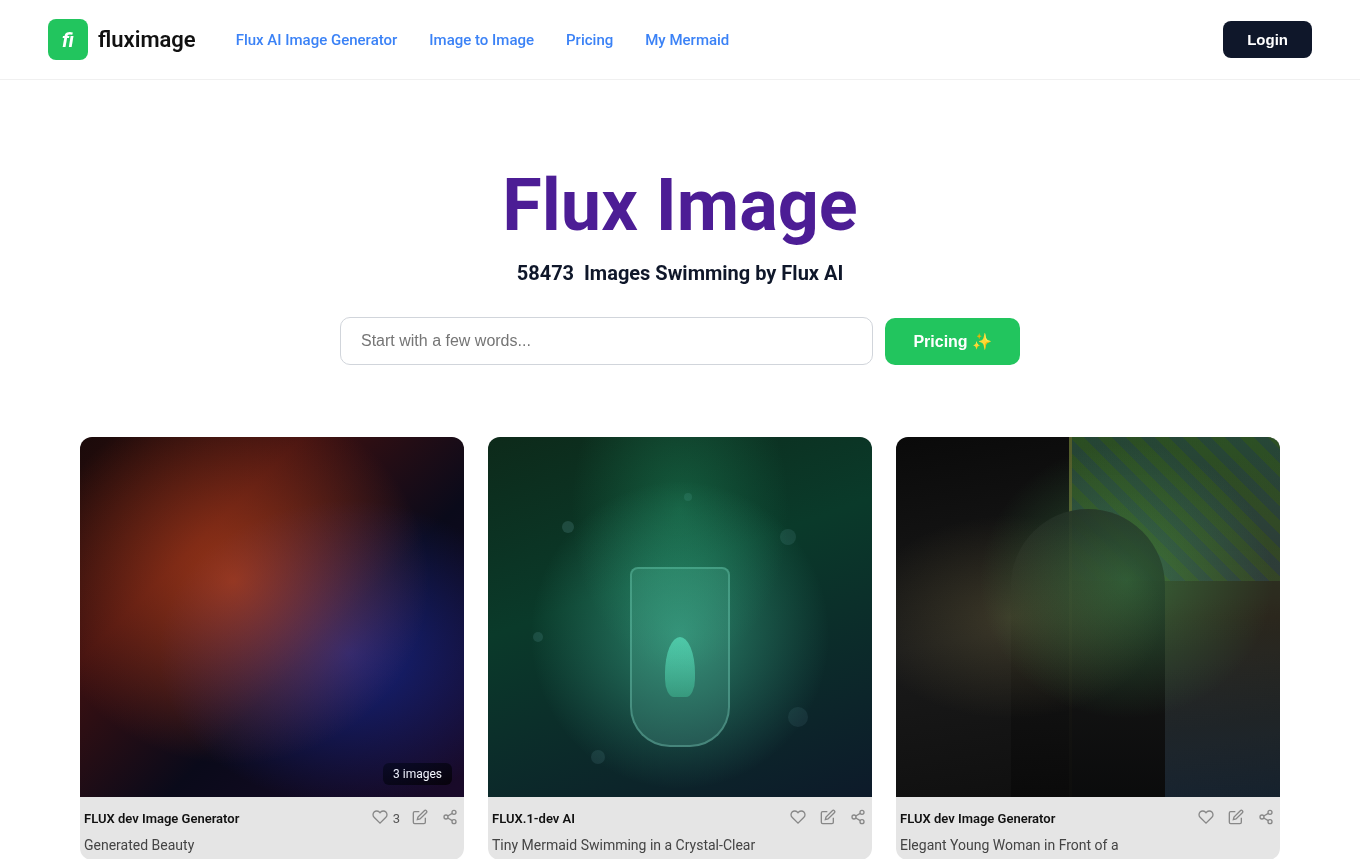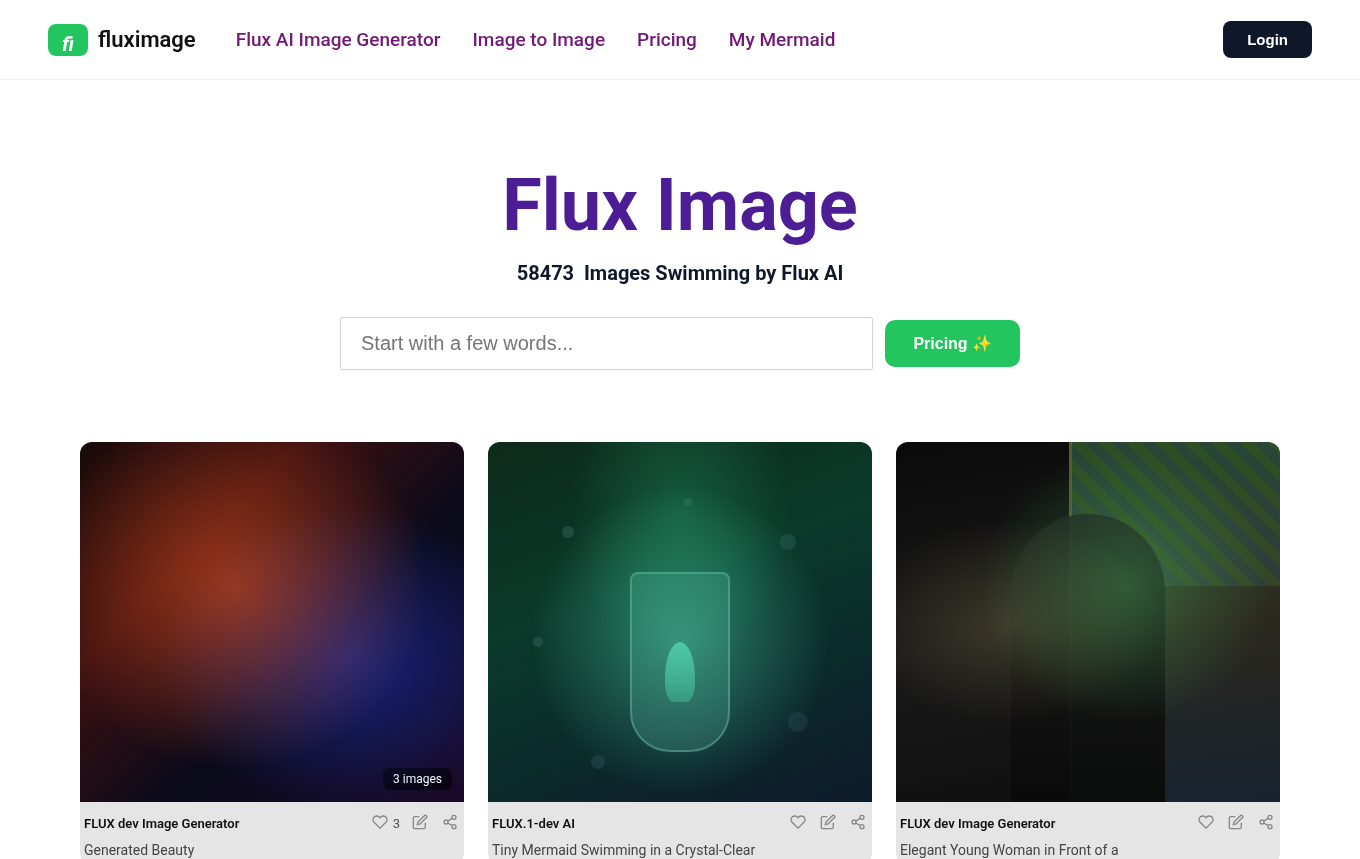--- a/index.html
+++ b/index.html
@@ -10,49 +10,49 @@
       display: flex;
       align-items: center;
       justify-content: space-between;
       padding: 0 48px;
       height: 80px;
       border-bottom: 1px solid #f0f0f0;
     }
     .nav-left { display: flex; align-items: center; gap: 40px; }
     .logo { display: flex; align-items: center; gap: 10px; text-decoration: none; }
     .logo-icon {
-      width: 40px; height: 32px; background: #22c55e; border-radius: 8px;
-      display: flex; align-items: flex-end; justify-content: center;
+      width: 40px; height: 41px; background: #22c55e; border-radius: 8px;
+      display: flex; align-items: center; justify-content: center;
       color: #fff; font-weight: 700; font-size: 20px; font-style: italic;
     }
     .logo-text { font-size: 22px; font-weight: 600; color: #111; }
     .nav-links { display: flex; align-items: center; gap: 32px; }
-    .nav-link { text-decoration: none; color: #701a75; font-size: 19px; font-weight: 500; }
+    .nav-link { text-decoration: none; color: #3b82f6; font-size: 15px; font-weight: 500; }
     .login-btn {
       background: #0f172a; color: #fff; border: none; border-radius: 8px;
       padding: 10px 24px; font-size: 15px; font-weight: 600; cursor: pointer;
     }
 
     
     .hero {
       text-align: center;
       padding: 64px 20px 48px;
     }
     .hero-title {
       font-size: 72px; font-weight: 700; color: #4c1d95; line-height: 1.1; margin-bottom: 16px; margin-top: 22px;
     }
     .hero-subtitle { font-size: 20px; color: #555; margin-bottom: 32px; }
     .hero-subtitle span { color: #0f172a; font-weight: 700; }
     .hero-search {
       display: flex; align-items: center; justify-content: center; gap: 12px;
       max-width: 680px; margin: 0 auto;
     }
     .hero-input {
-      flex: 1; padding: 14px 20px; border: 1.5px solid #d1d5db; border-radius: 2px;
-      font-size: 20px; outline: none; color: #ec4899;
+      flex: 1; padding: 14px 20px; border: 1.5px solid #d1d5db; border-radius: 10px;
+      font-size: 16px; outline: none; color: #ec4899;
     }
     .generate-btn {
       background: #22c55e; color: #fff; border: none; border-radius: 10px;
       padding: 14px 28px; font-size: 16px; font-weight: 600; cursor: pointer;
       white-space: nowrap;
     }
 
     
     .gallery {
       display: grid;

